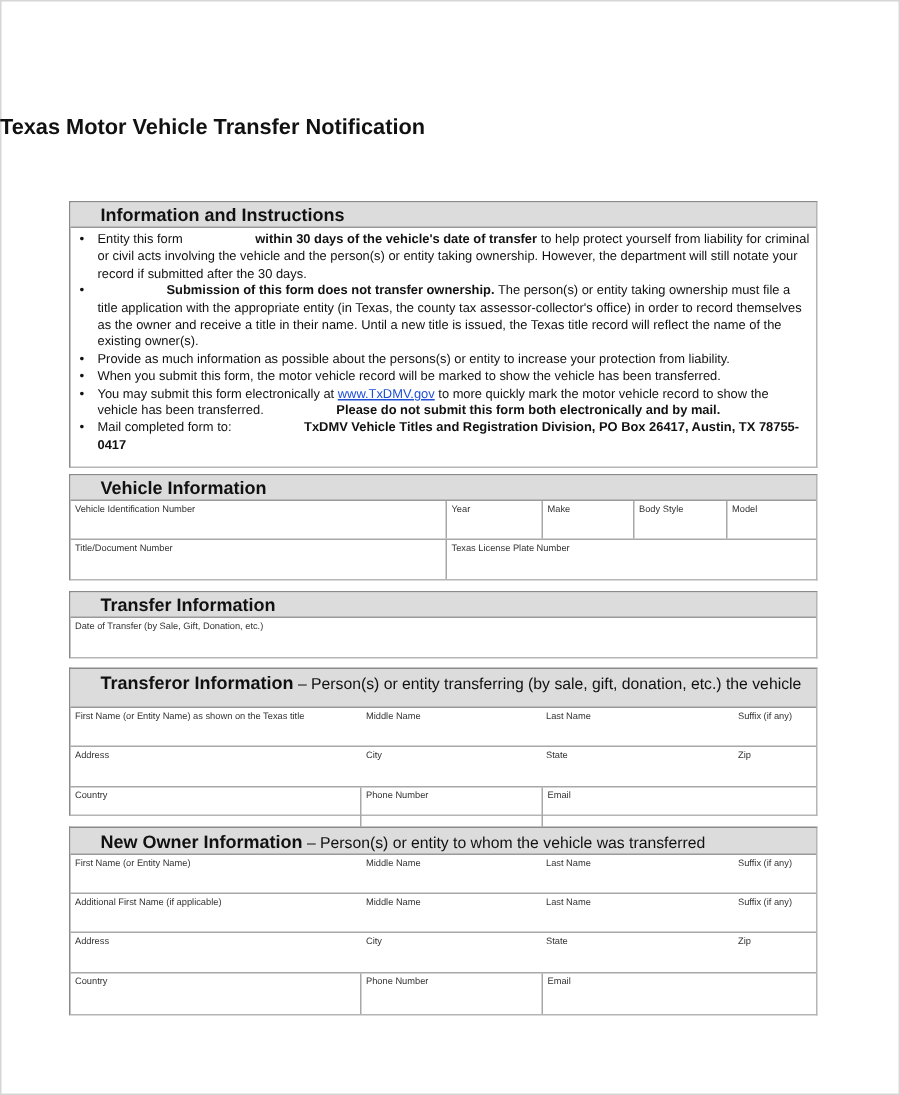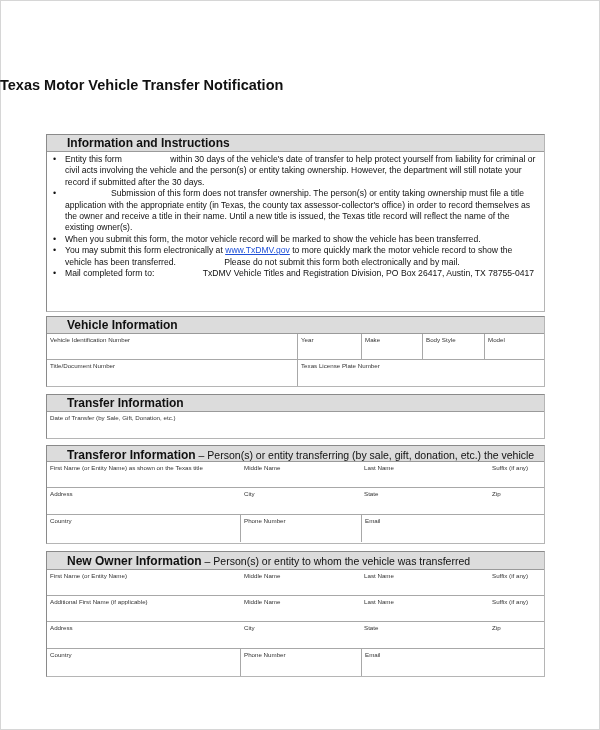--- a/index.html
+++ b/index.html
@@ -27,21 +27,21 @@
   }
   .hdr .sub { font-weight:normal; font-size:10.5px; }
   .inst-list { margin:0; padding:2px 0 2px 0; list-style:none; }
   .inst-list li {
     position:relative; padding-left:18px; font-size:8.6px; line-height:11.4px;
     padding-right:4px; color:#111;
   }
   .inst-list li::before {
     content:"\2022"; position:absolute; left:6px; top:0; font-size:9px;
   }
-  .inst-list b { font-weight:normal;padding-left:46px; }
+  .inst-list b { font-weight:bold;padding-left:46px; }
   .link { color:#1f4fd6; text-decoration:underline; cursor:pointer; }
   .row { position:relative; border-bottom:1px solid #a8a8a8; box-sizing:border-box; }
   .row:last-child { border-bottom:none; }
   .cell {
     position:absolute; top:0; bottom:0; box-sizing:border-box;
     font-size:6.2px; color:#333; padding:2px 0 0 3px; white-space:nowrap; overflow:hidden;
   }
   .vline { border-left:1px solid #a8a8a8; }
   .plates { font-size:9px; color:#111; position:absolute; left:3px; top:13px; white-space:nowrap; }
   .chk {
@@ -54,20 +54,21 @@
 
 <div class="page-frame"></div>
 
 <div class="doc-title">Texas Motor Vehicle Transfer Notification</div>
 
 <div class="box" style="top:134px;height:178px;">
   <div class="hdr" style="height:17px;line-height:17px;">Information and Instructions</div>
   <ul class="inst-list">
     <li><span>Entity this form </span><b>within 30 days of the vehicle's date of transfer</b><span> to help protect yourself from liability for criminal or civil acts involving the vehicle and the person(s) or entity taking ownership.  However, the department will still notate your record if submitted after the 30 days.</span></li>
     <li><b>Submission of this form does not transfer ownership.</b><span>  The person(s) or entity taking ownership must file a title application with the appropriate entity (in Texas, the county tax assessor-collector's office) in order to record themselves as the owner and receive a title in their name. Until a new title is issued, the Texas title record will reflect the name of the existing owner(s).</span></li>
+    <li><span>Provide as much information as possible about the persons(s) or entity to increase your protection from liability.</span></li>
     <li><span>When you submit this form, the motor vehicle record will be marked to show the vehicle has been transferred.</span></li>
     <li><span>You may submit this form electronically at </span><a class="link">www.TxDMV.gov</a><span> to more quickly mark the motor vehicle record to show the vehicle has been transferred.  </span><b>Please do not submit this form both electronically and by mail.</b></li>
     <li><span>Mail completed form to: </span><b>TxDMV Vehicle Titles and Registration Division, PO Box 26417, Austin, TX 78755-0417</b></li>
   </ul>
 </div>
 
 <div class="box" style="top:316px;height:71px;">
   <div class="hdr" style="height:17px;line-height:17px;">Vehicle Information</div>
   <div class="row" style="height:26px;">
     <div class="cell" style="left:0;width:250px;"><span>Vehicle Identification Number</span></div>
@@ -83,21 +84,21 @@
 </div>
 
 <div class="box" style="top:394px;height:45px;">
   <div class="hdr" style="height:17px;line-height:17px;">Transfer Information</div>
   <div class="row" style="height:26px;">
     <div class="cell" style="left:0;width:250px;"><span>Date of Transfer (by Sale, Gift, Donation, etc.)</span></div>
   </div>
 </div>
 
 <div class="box" style="top:445px;height:99px;">
-  <div class="hdr" style="height:16px;line-height:18px;"><span>Transferor Information</span><span class="sub"> – Person(s) or entity transferring (by sale, gift, donation, etc.) the vehicle</span></div>
+  <div class="hdr" style="height:26px;line-height:18px;"><span>Transferor Information</span><span class="sub"> – Person(s) or entity transferring (by sale, gift, donation, etc.) the vehicle</span></div>
   <div class="row" style="height:26px;">
     <div class="cell" style="left:0;width:194px;"><span>First Name (or Entity Name) as shown on the Texas title</span></div>
     <div class="cell" style="left:194px;width:120px;"><span>Middle Name</span></div>
     <div class="cell" style="left:314px;width:128px;"><span>Last Name</span></div>
     <div class="cell" style="left:442px;width:56px;"><span>Suffix (if any)</span></div>
   </div>
   <div class="row" style="height:27px;">
     <div class="cell" style="left:0;width:194px;"><span>Address</span></div>
     <div class="cell" style="left:194px;width:120px;"><span>City</span></div>
     <div class="cell" style="left:314px;width:128px;"><span>State</span></div>

